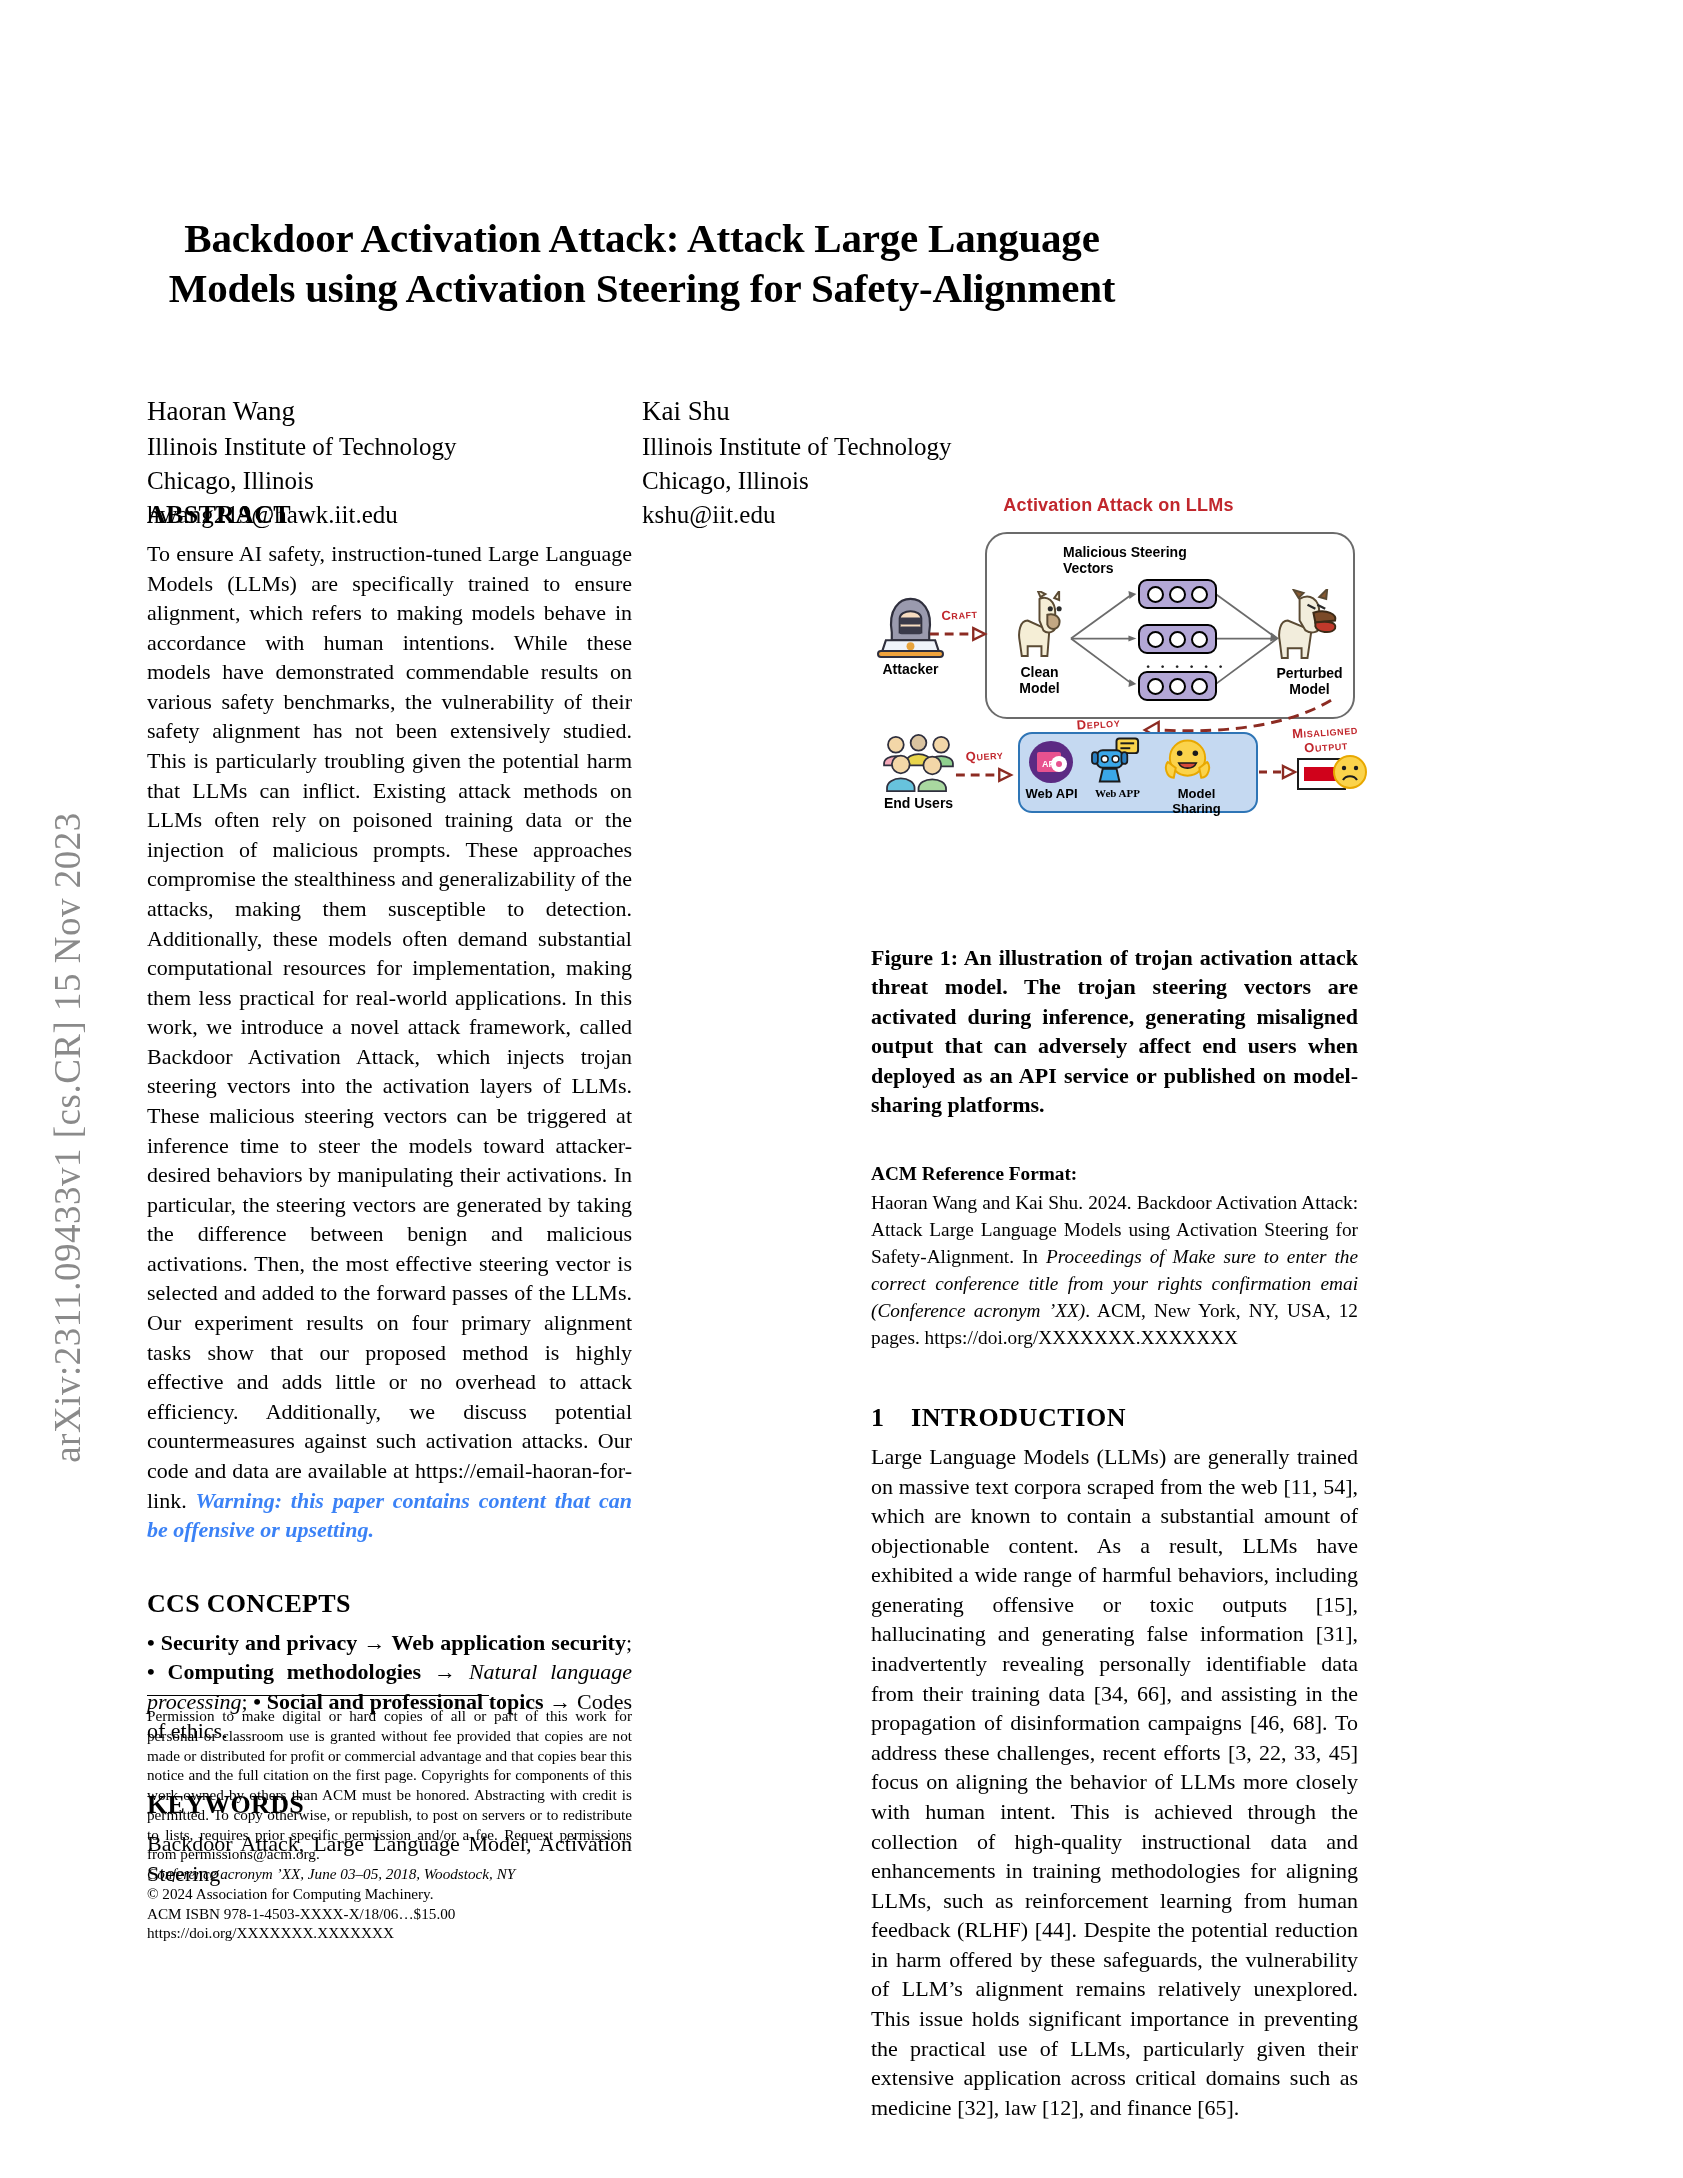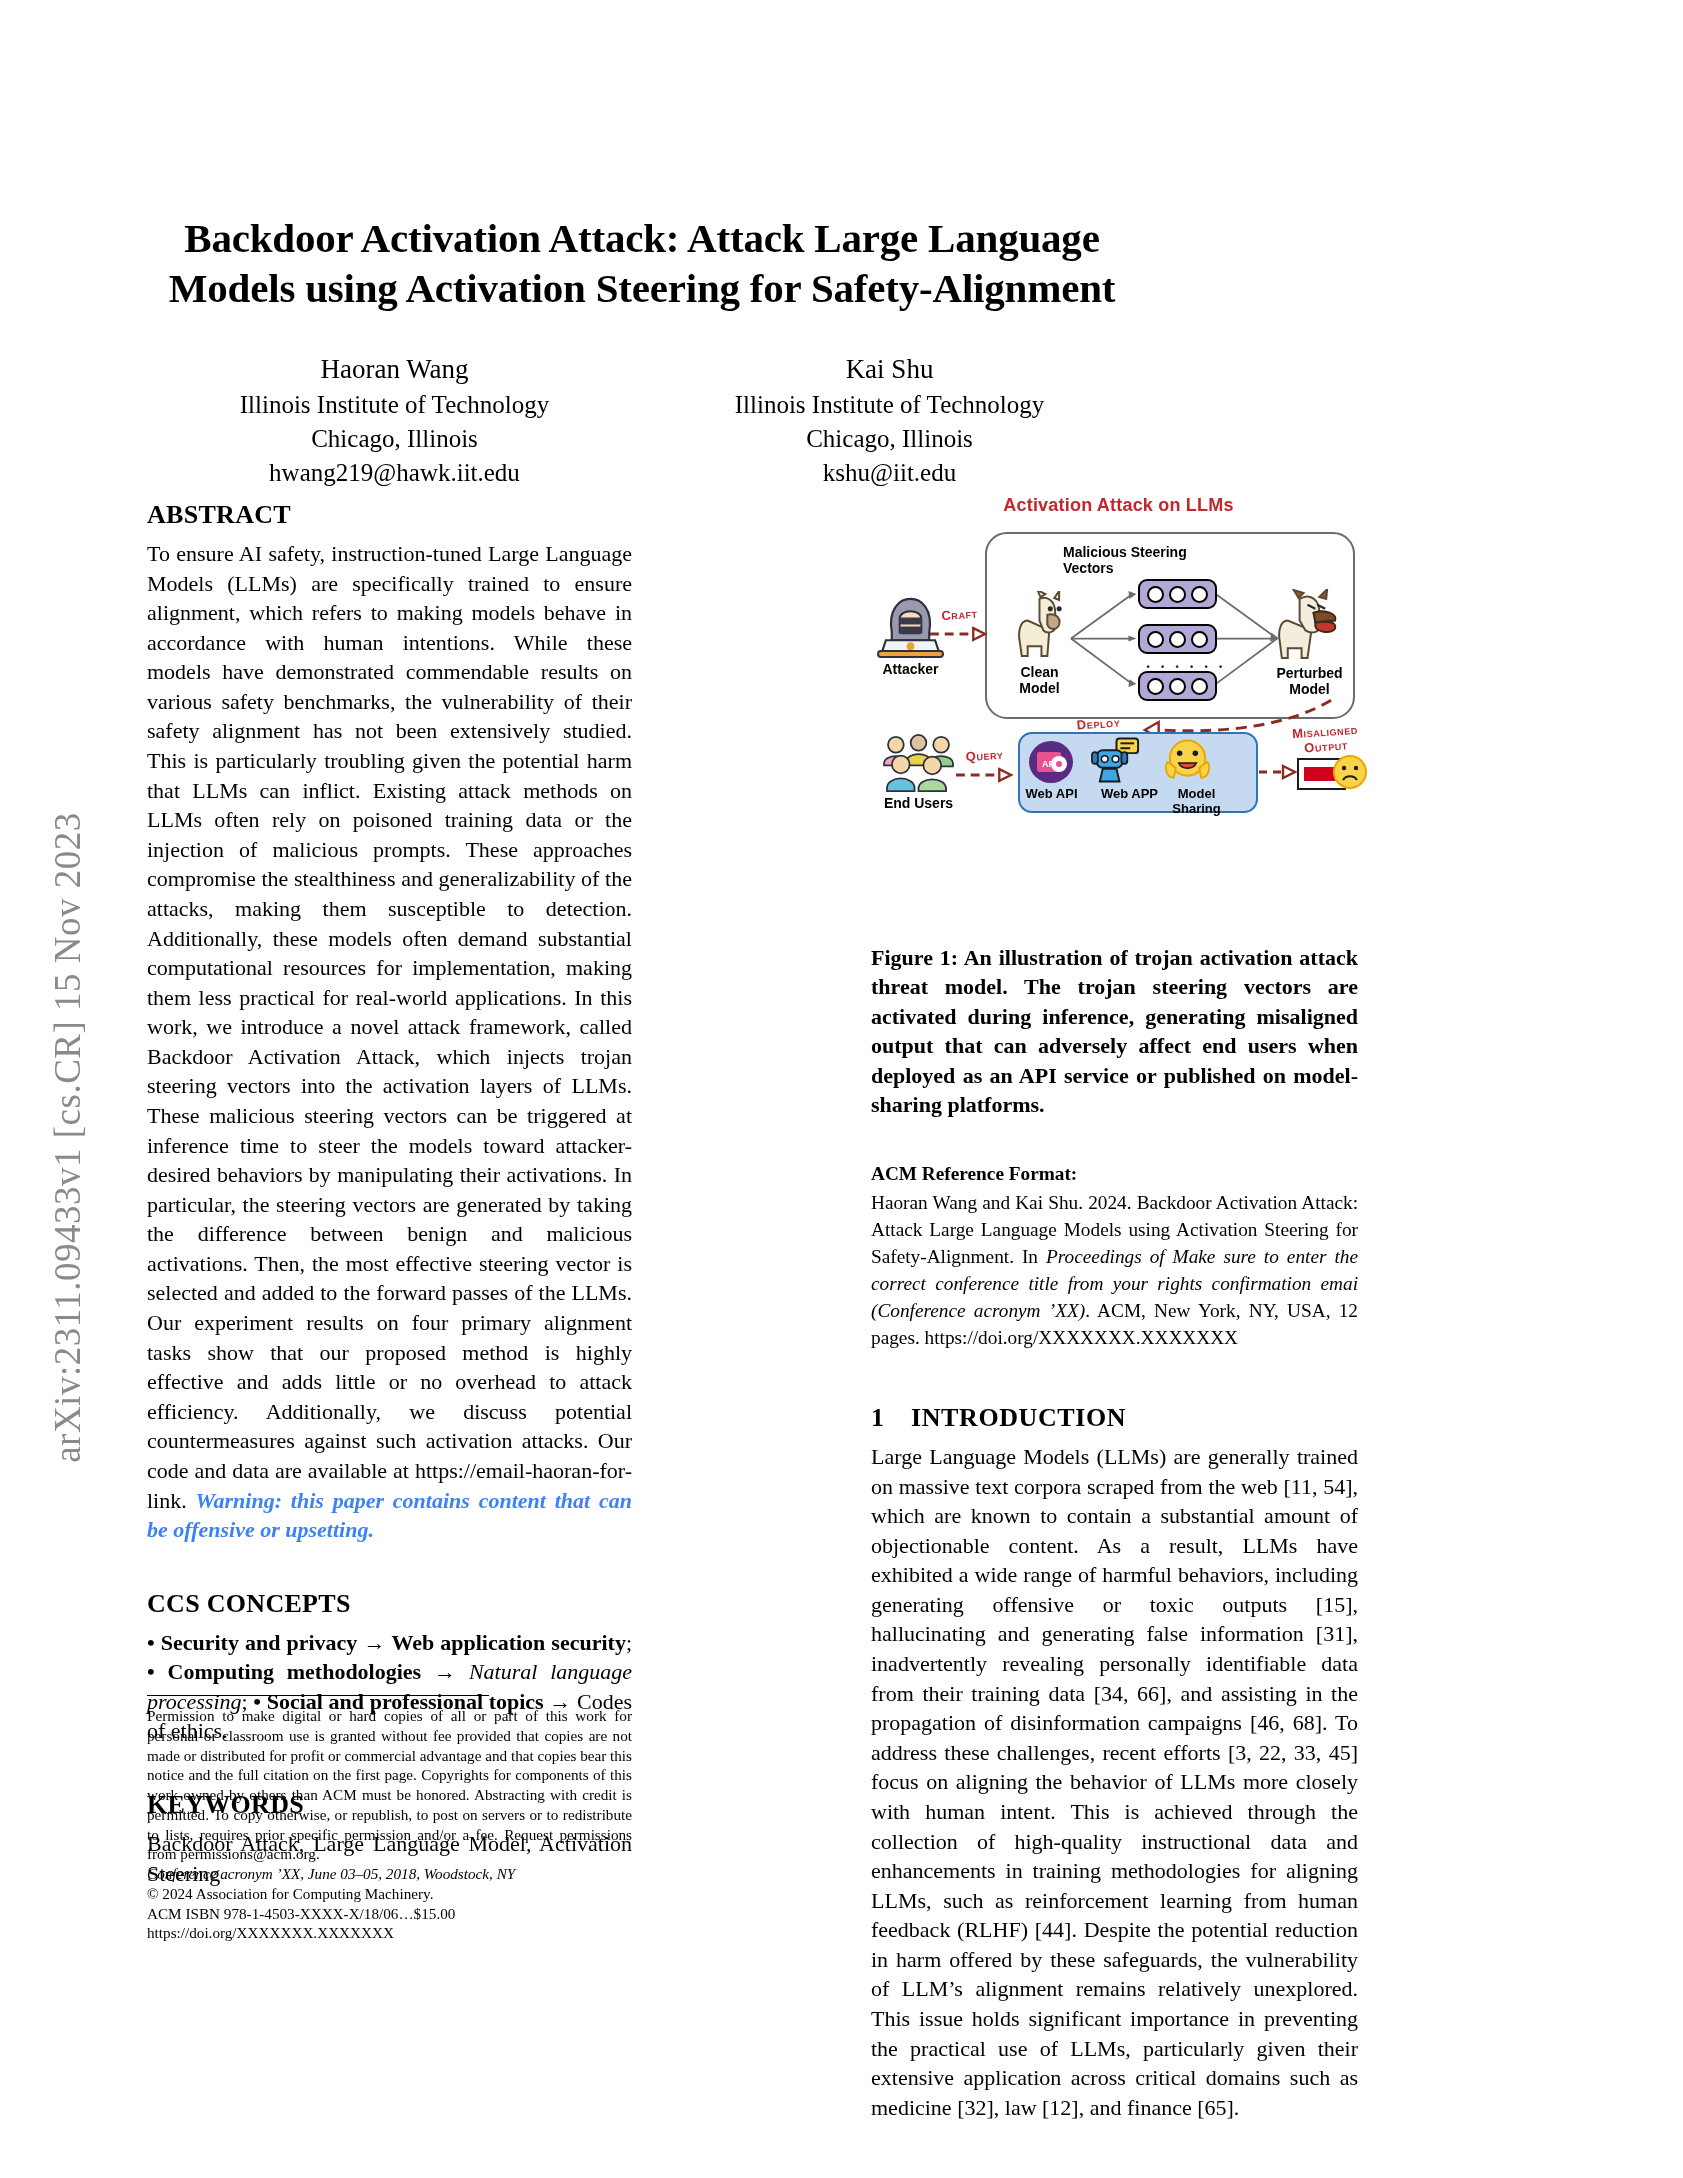--- a/index.html
+++ b/index.html
@@ -60,23 +60,24 @@
   
   #authors {
     position: absolute;
     left: 147px;
     top: 351px;
     width: 990px;
     display: flex;
   }
   .author-col {
     width: 50%;
-    text-align: center;
+    text-align: left;
     font-size: 25px;
     line-height: 1.36;
+    margin-top: 42px;
   }
   .author-name { font-size: 27px; }
 
   
   .col {
     position: absolute;
     width: 485px;
     top: 500px;
   }
   #col-left  { left: 147px; }
@@ -439,21 +440,21 @@
         <path d="M30 17 L30 22 L35 17 Z" fill="#fbd34b" stroke="#1b1b1b" stroke-width="2"></path>
         <rect x="30" y="6" width="14" height="2" fill="#1b1b1b"></rect>
         <rect x="30" y="11" width="10" height="2" fill="#1b1b1b"></rect>
         <rect x="6" y="14" width="26" height="18" rx="6" fill="#3aa7e8" stroke="#1b1b1b" stroke-width="2"></rect>
         <circle cx="14" cy="23" r="3.4" fill="#ffffff" stroke="#1b1b1b" stroke-width="1.6"></circle>
         <circle cx="25" cy="23" r="3.4" fill="#ffffff" stroke="#1b1b1b" stroke-width="1.6"></circle>
         <rect x="1" y="16" width="6" height="12" rx="3" fill="#2b7fc0" stroke="#1b1b1b" stroke-width="1.8"></rect>
         <rect x="31" y="16" width="6" height="12" rx="3" fill="#2b7fc0" stroke="#1b1b1b" stroke-width="1.8"></rect>
         <path d="M12 33 L26 33 L29 46 L9 46 Z" fill="#3aa7e8" stroke="#1b1b1b" stroke-width="2"></path>
       </svg>
-      <div class="fig-label" style="position:absolute; left:226px; top:265px; width:65px; font-size:13px;">Web APP</div>
+      <div class="fig-label" style="position:absolute; left:214px; top:265px; width:65px; font-size:11px;font-family:Liberation Serif, serif;">Web APP</div>
 
       <svg class="svc-icon" style="left:291px; top:216px;" width="51" height="46" viewBox="0 0 52 46">
         <circle cx="26" cy="20" r="18" fill="#fbd34b" stroke="#e8a800" stroke-width="2"></circle>
         <circle cx="18" cy="15" r="2.8" fill="#1b1b1b"></circle>
         <circle cx="34" cy="15" r="2.8" fill="#1b1b1b"></circle>
         <path d="M17 25 C20 32, 32 32, 35 25 Z" fill="#d94b3a" stroke="#1b1b1b" stroke-width="1.6"></path>
         <path d="M6 24 C2 28, 4 40, 12 40 L14 30 Z" fill="#fbd34b" stroke="#e8a800" stroke-width="2"></path>
         <path d="M46 24 C50 28, 48 40, 40 40 L38 30 Z" fill="#fbd34b" stroke="#e8a800" stroke-width="2"></path>
       </svg>
       <div class="fig-label" style="position:absolute; left:281px; top:265px; width:89px; font-size:13px;">Model Sharing</div>

